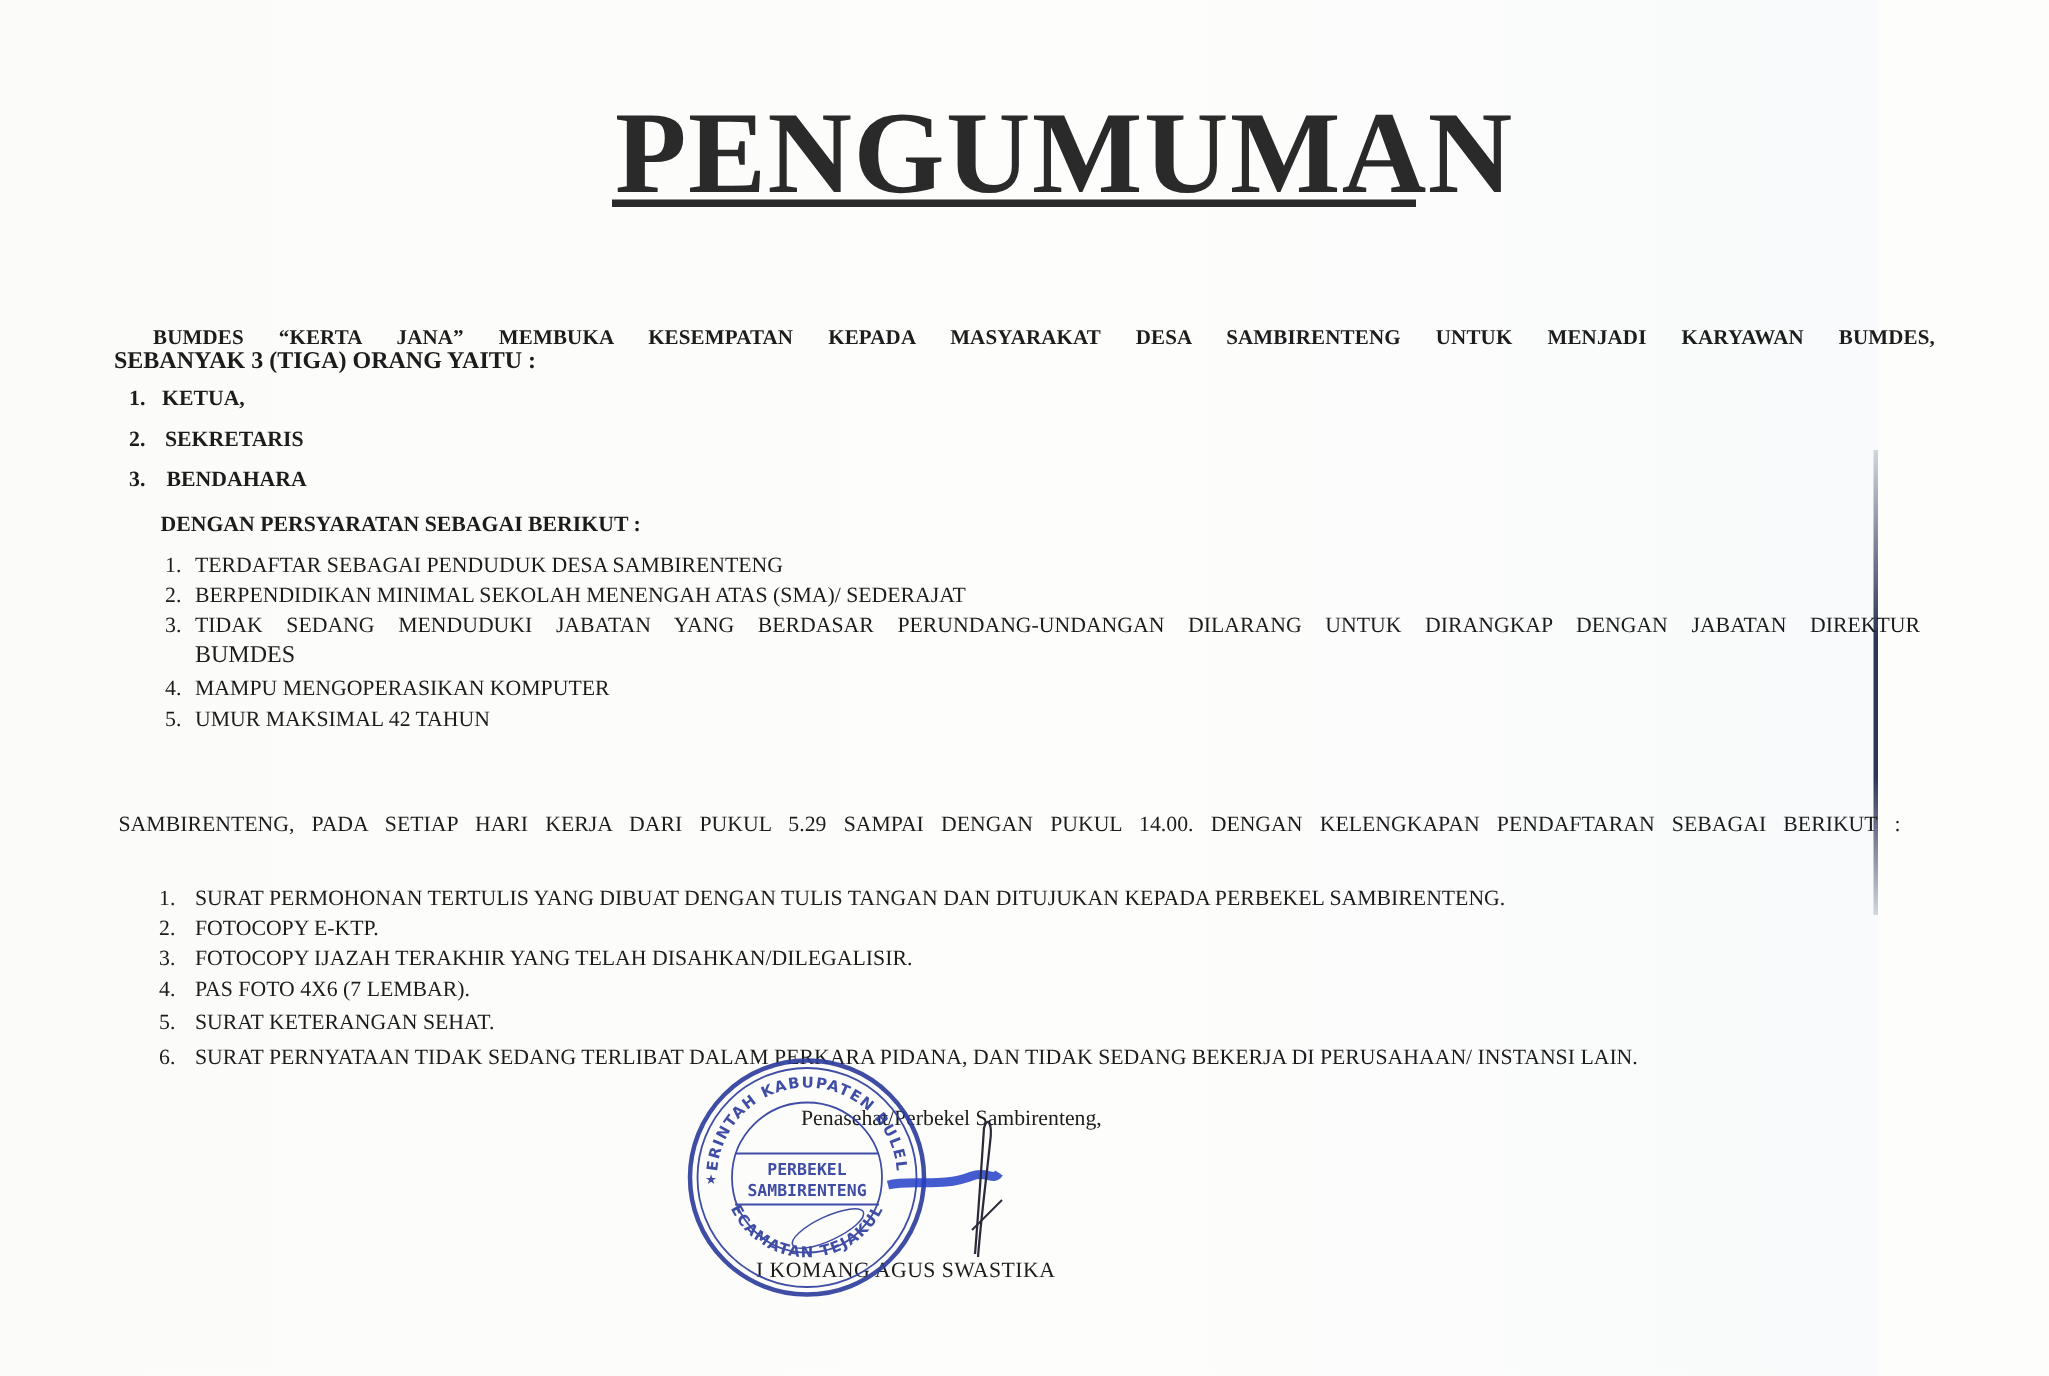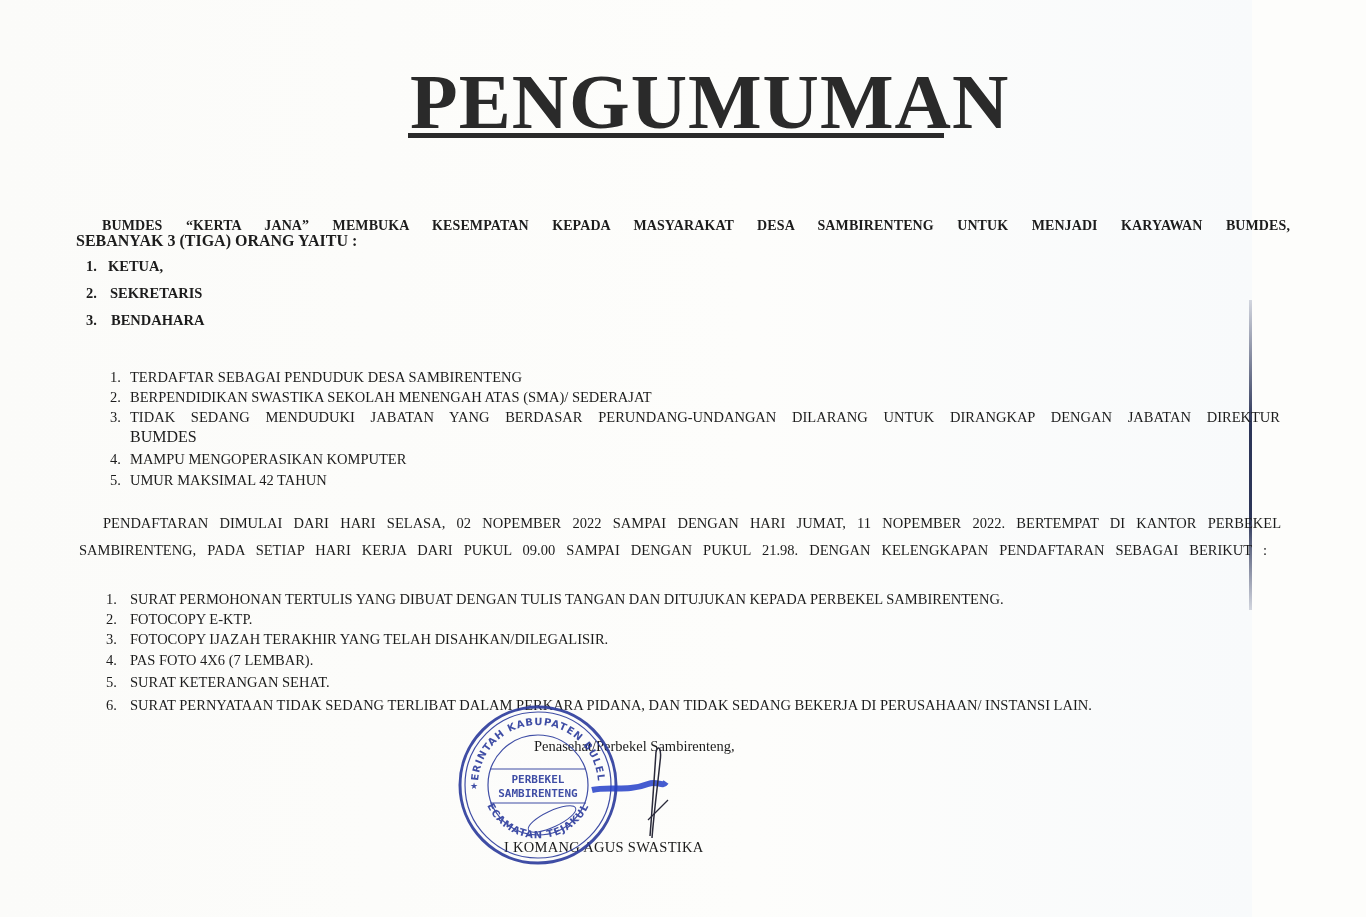--- a/index.html
+++ b/index.html
@@ -116,45 +116,45 @@
   </div>
   <div class="pos-item" style="left:86px; top:285px;">
     <span class="pos-num">2.</span>
     <span class="pos-label" style="left:24px">SEKRETARIS</span>
   </div>
   <div class="pos-item" style="left:86px; top:312px;">
     <span class="pos-num">3.</span>
     <span class="pos-label" style="left:25px">BENDAHARA</span>
   </div>
 
+  <div class="line req-head">DENGAN PERSYARATAN SEBAGAI BERIKUT :</div>
 
   <div class="req-item" style="top:367px;">
     <span class="req-num">1.</span>
     <span class="req-text">TERDAFTAR SEBAGAI PENDUDUK DESA SAMBIRENTENG</span>
   </div>
   <div class="req-item" style="top:387px;">
     <span class="req-num">2.</span>
-    <span class="req-text">BERPENDIDIKAN SWASTIKA SEKOLAH MENENGAH ATAS (SMA)/ SEDERAJAT</span>
+    <span class="req-text">BERPENDIDIKAN MINIMAL SEKOLAH MENENGAH ATAS (SMA)/ SEDERAJAT</span>
   </div>
   <div class="req-item" style="top:407px;">
     <span class="req-num">3.</span>
   </div>
   <div class="req-wrap">TIDAK SEDANG MENDUDUKI JABATAN YANG BERDASAR PERUNDANG-UNDANGAN DILARANG UNTUK DIRANGKAP DENGAN JABATAN DIREKTUR</div>
   <div class="line req-cont">BUMDES</div>
   <div class="req-item" style="top:449px;">
     <span class="req-num">4.</span>
     <span class="req-text">MAMPU MENGOPERASIKAN KOMPUTER</span>
   </div>
   <div class="req-item" style="top:470px;">
     <span class="req-num">5.</span>
     <span class="req-text">UMUR MAKSIMAL 42 TAHUN</span>
   </div>
 
-  <div class="line reg1">PENDAFTARAN DIMULAI DARI HARI SELASA, 02 NOPEMBER 2022 SAMPAI  DENGAN HARI JUMAT, 11 NOPEMBER 2022. BERTEMPAT DI KANTOR PERBEKEL</div>
-  <div class="line reg2">SAMBIRENTENG, PADA SETIAP HARI KERJA DARI PUKUL 09.00 SAMPAI DENGAN PUKUL 21.98. DENGAN KELENGKAPAN PENDAFTARAN SEBAGAI BERIKUT :</div>
+  <div class="line reg2">SAMBIRENTENG, PADA SETIAP HARI KERJA DARI PUKUL 5.29 SAMPAI DENGAN PUKUL 14.00. DENGAN KELENGKAPAN PENDAFTARAN SEBAGAI BERIKUT :</div>
 
   <div class="doc-item" style="top:589px;">
     <span class="doc-num">1.</span>
     <span class="doc-text">SURAT PERMOHONAN TERTULIS YANG DIBUAT DENGAN TULIS TANGAN DAN DITUJUKAN KEPADA PERBEKEL SAMBIRENTENG.</span>
   </div>
   <div class="doc-item" style="top:609px;">
     <span class="doc-num">2.</span>
     <span class="doc-text">FOTOCOPY E-KTP.</span>
   </div>
   <div class="doc-item" style="top:629px;">

